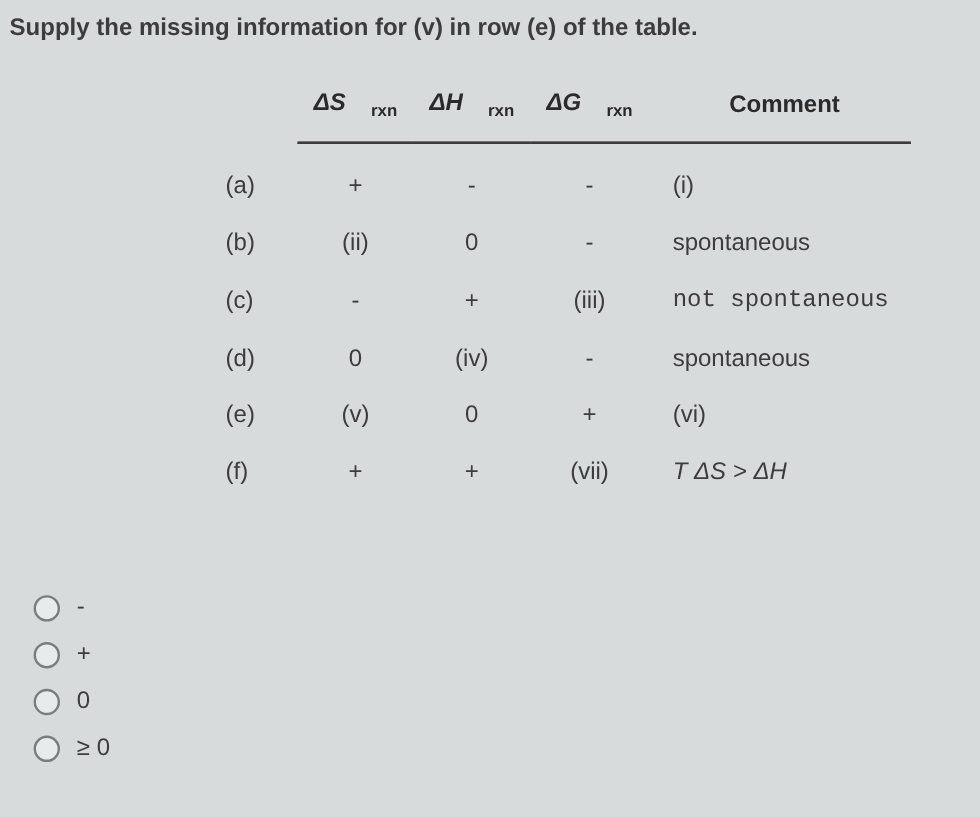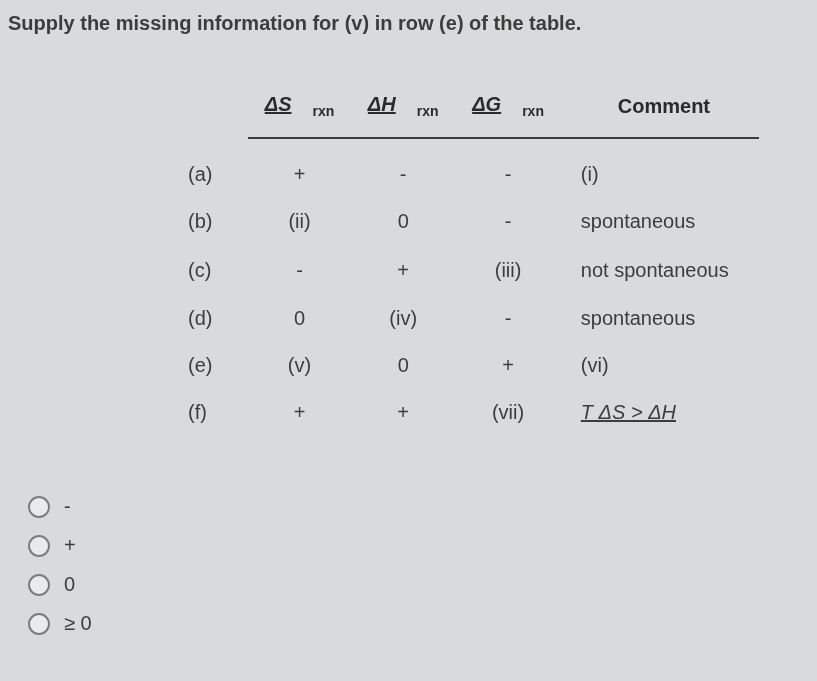--- a/index.html
+++ b/index.html
@@ -13,21 +13,21 @@
       background: #d8dbdb;
       font-family: Arial, sans-serif;
       color: #3c3c3c;
       padding: 12px 8px;
       position: relative;
     }
     .question {
       font-size: 20px;
       font-weight: bold;
       color: #3c3c3c;
-      margin-bottom: 50px;
+      margin-bottom: 32px;
     }
     .table-container {
       margin-left: 180px;
       margin-right: 50px;
     }
     table {
       border-collapse: collapse;
       width: 100%;
     }
     th {
@@ -86,24 +86,24 @@
       background: #e8ebeb;
       margin-right: 14px;
       flex-shrink: 0;
     }
     .option-label {
       font-size: 20px;
       color: #3c3c3c;
     }
     .italic {
       font-style: italic;
-      text-decoration: underline;
     }
     .comment-multi {
       line-height: 1.3;
+      font-family: Liberation Mono, monospace;
     }
   </style>
 </head>
 <body>
 
 <div class="question">Supply the missing information for (v) in row (e) of the table.</div>
 
 <div class="table-container">
   <table>
     <thead>

